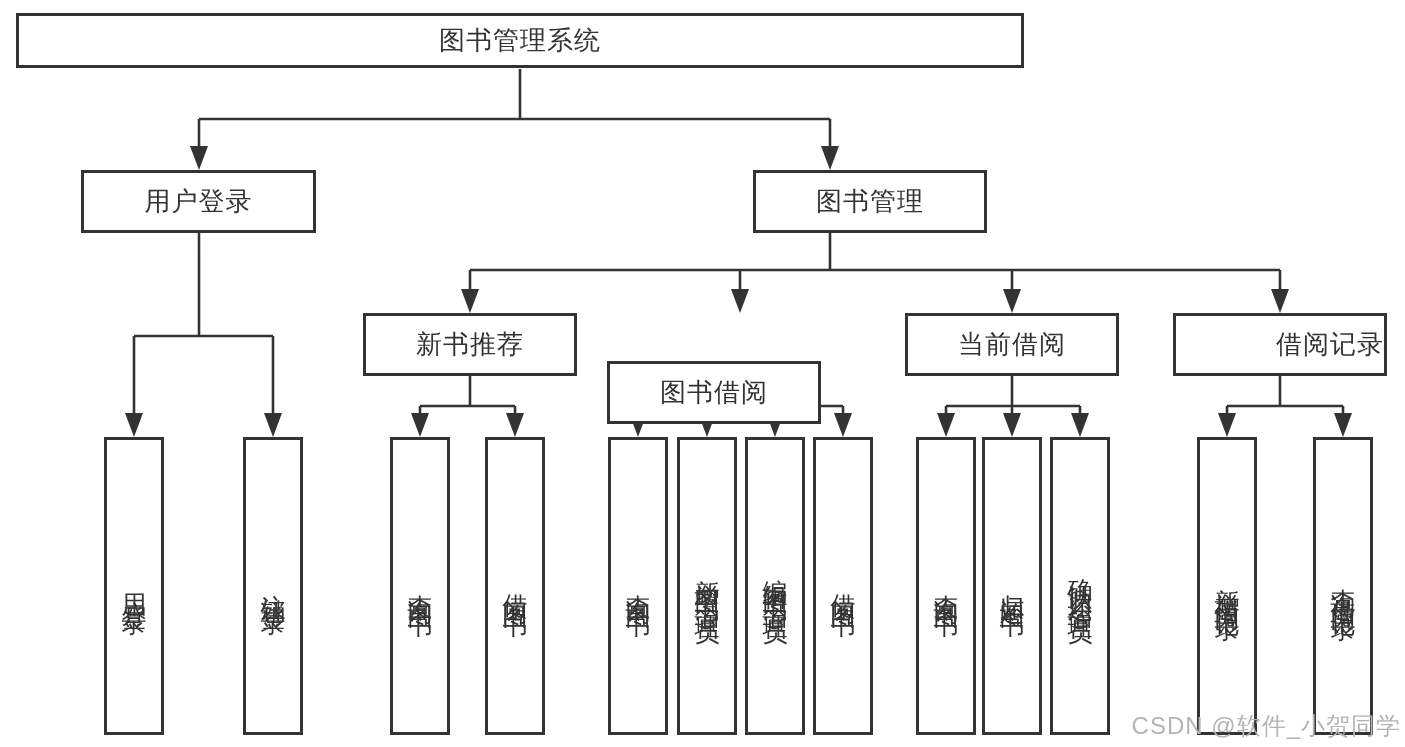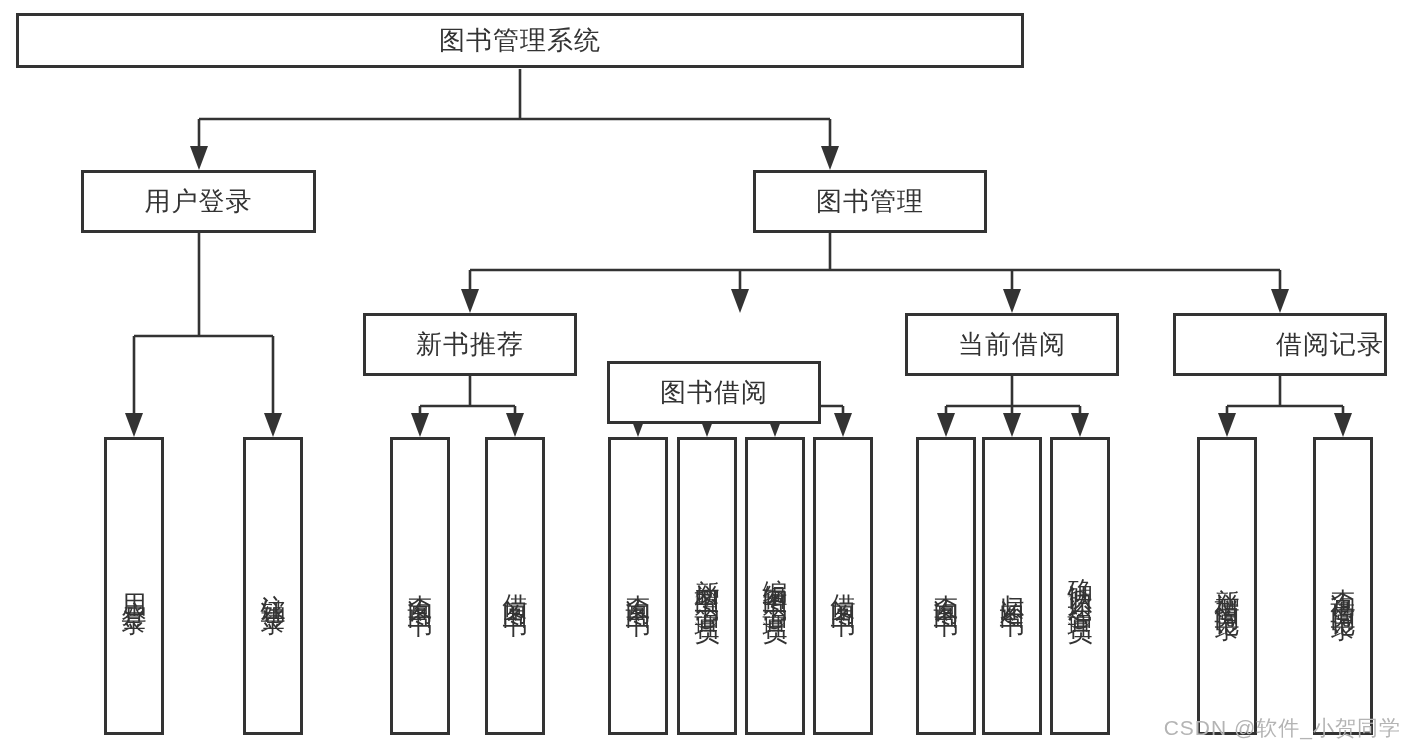--- a/index.html
+++ b/index.html
@@ -36,21 +36,21 @@
     display:flex;align-items:center;justify-content:center;
   }
   .vtext{
     writing-mode:vertical-lr;
     text-orientation:mixed;
     font-size:25px;line-height:1;letter-spacing:6px;
     white-space:nowrap;
   }
   .watermark{
     position:absolute;right:4px;bottom:5px;
-    font-size:21px;color:var(--wm);letter-spacing:1px;
+    font-size:24px;color:var(--wm);letter-spacing:1px;
     z-index:5;
   }
 </style>
 </head>
 <body>
 
 <div class="stage">
 
   <svg class="connectors" viewBox="0 0 1405 747" xmlns="http://www.w3.org/2000/svg">
 

